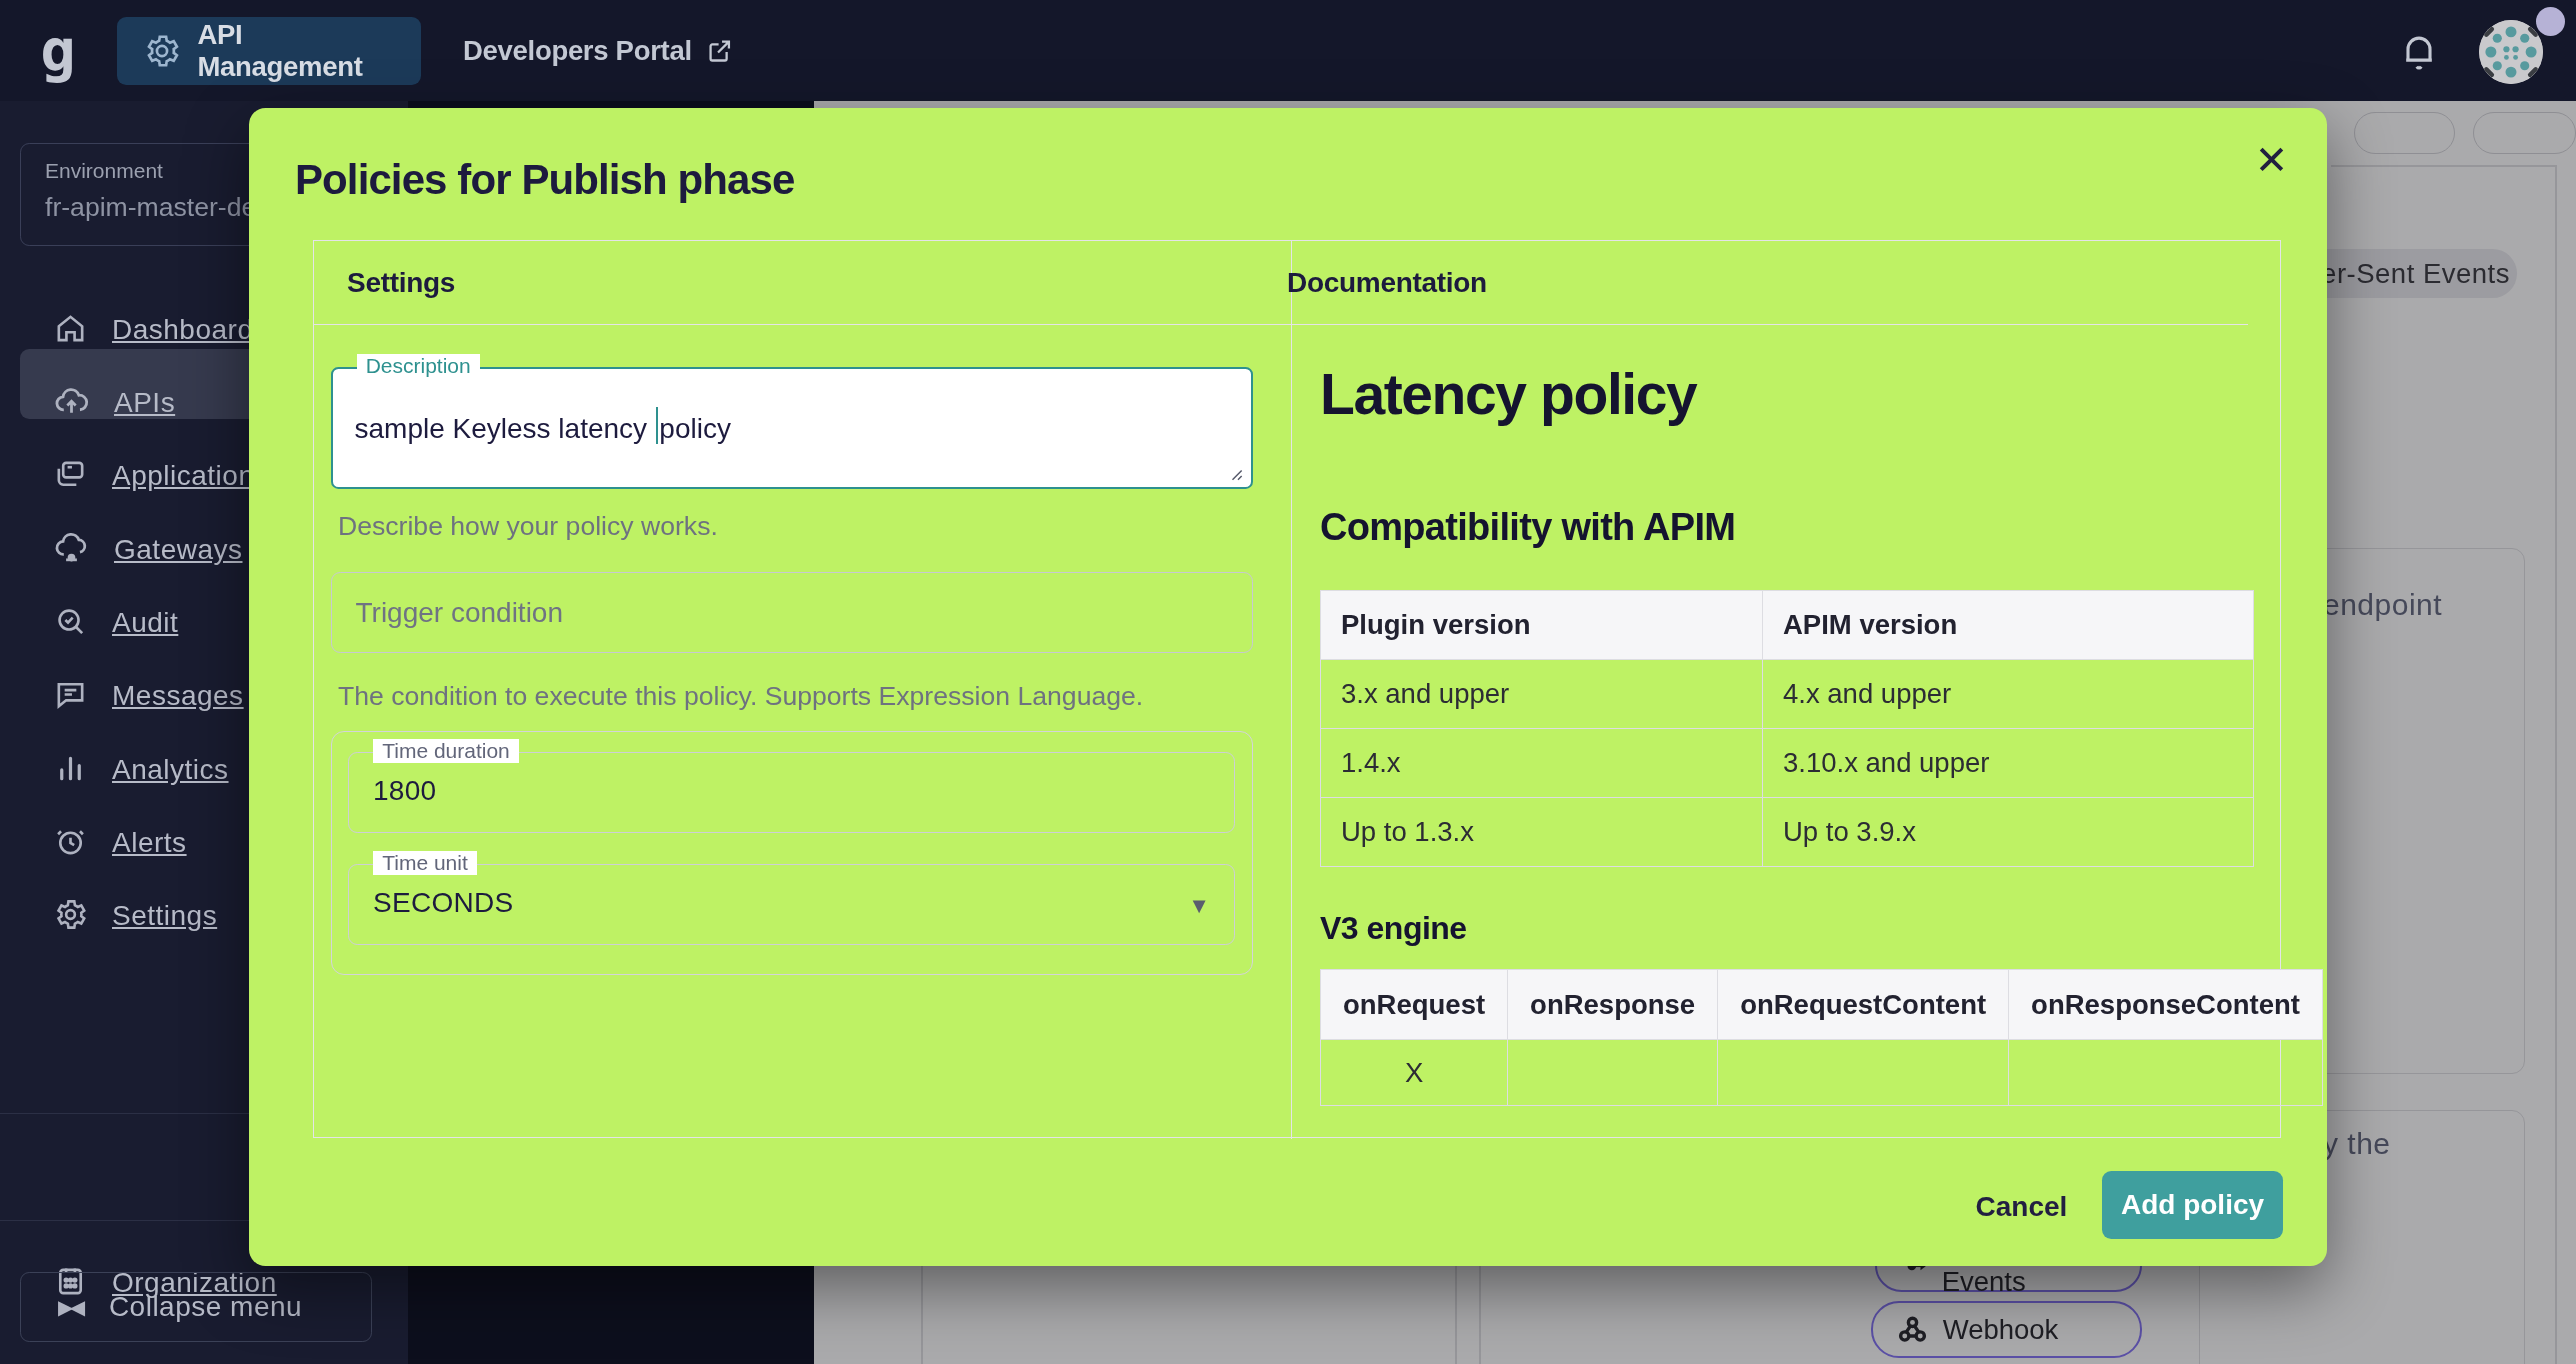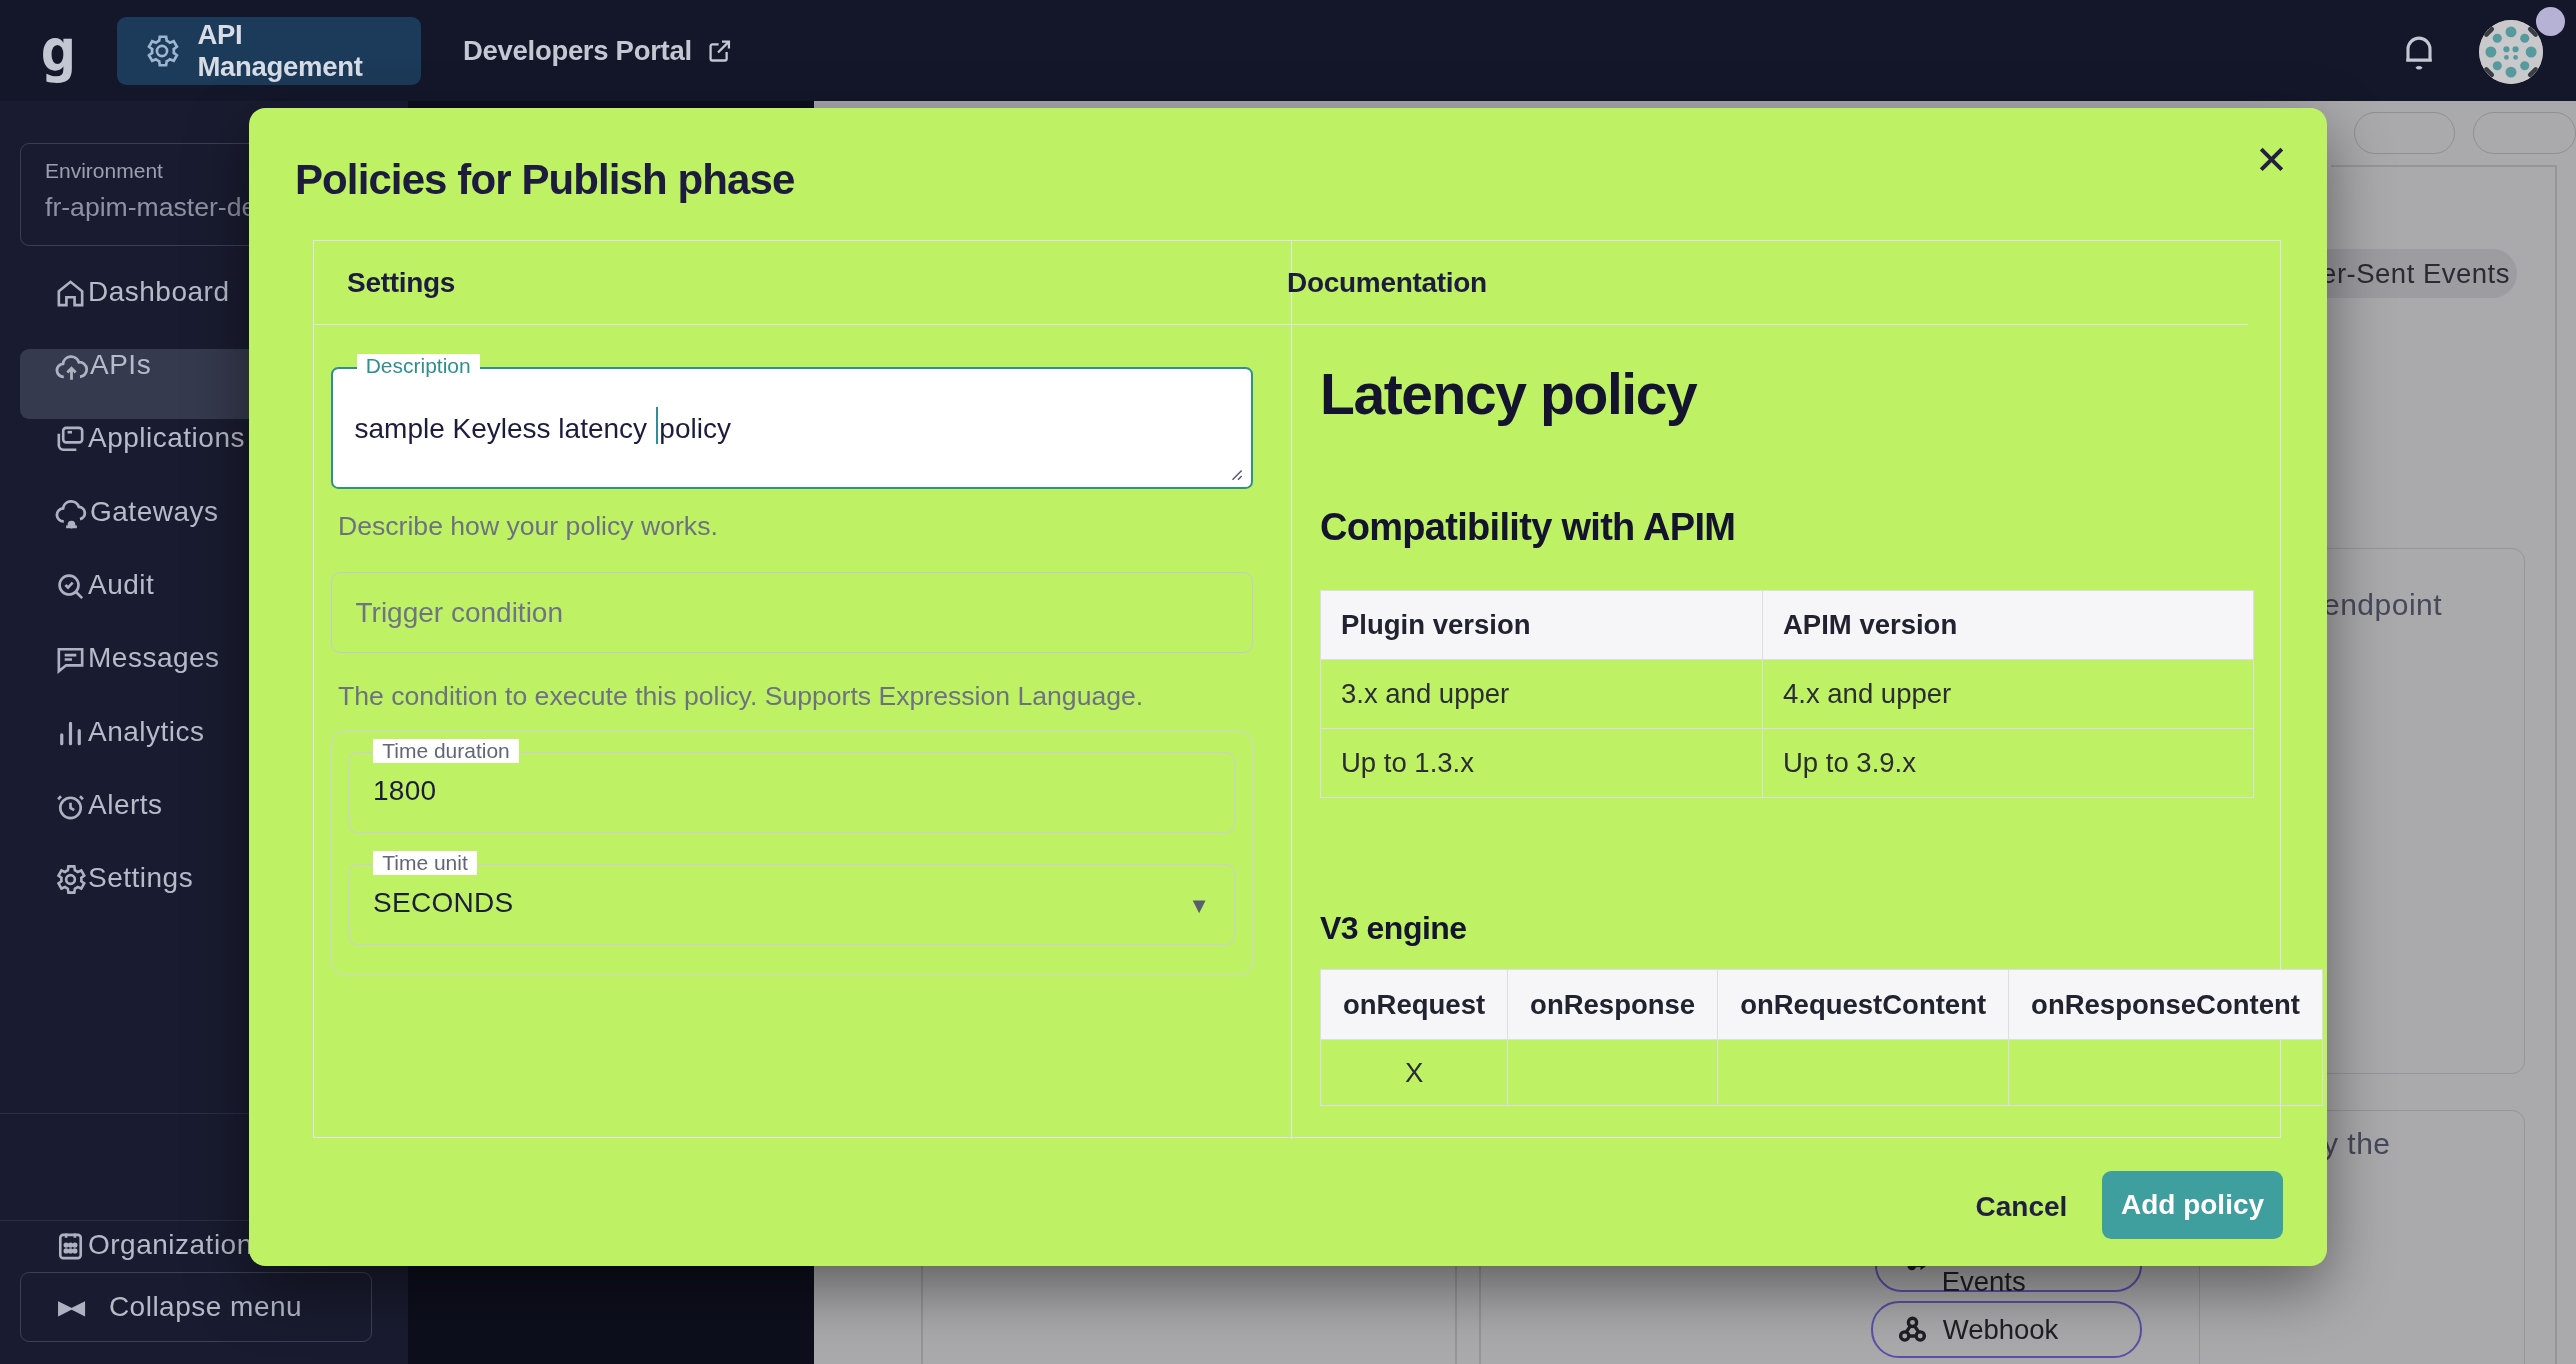--- a/index.html
+++ b/index.html
@@ -22,21 +22,21 @@
   .avatar { left:2479px; top:20px; width:64px; height:64px; border-radius:50%; background:#c9c9cc; overflow:hidden; }
   .avatar-badge { left:2536px; top:7.3px; width:29px; height:29px; border-radius:50%; background:#b6b2d6; }
 
   
   .sidebar { left:0; top:101px; width:408px; height:1264px; background:#191c30; z-index:2; }
   .envbox { left:20px; top:42px; width:368px; height:103px; border:1.8px solid #3a3f58; border-radius:9.2px; padding:14.7px 24px; }
   .env-l { font-size:21px; color:#9ba0af; }
   .env-v { font-size:26.6px; color:#8e93a3; margin-top:9.2px; white-space:nowrap; }
   .nav { left:0; top:173px; width:408px; }
   .nav-item { position:absolute; left:20px; width:366px; height:70px; border-radius:9.2px;
-              display:flex; align-items:flex-start; padding-left:33px; color:#b7bbc8; }
+              display:flex; align-items:flex-end; gap:24px; padding-left:33px; color:#b7bbc8;text-decoration:underline; }
   .nav-item.sel { background:#363a4e; }
   .nav-item .lbl { font-size:28px; letter-spacing:0.5px; }
   .nav-item svg { color:#aeb2c0; }
   .sb-div { left:0; width:408px; height:0; border-top:1.8px solid #2b2f45; }
   .collapse-btn { left:20px; top:1171px; width:352px; height:70px; border:1.8px solid #3b4157; border-radius:9.2px;
                   display:flex; align-items:center; gap:27.5px; padding-left:37px; color:#b7bbc8; }
   .collapse-btn .glyph { font-size:20px; letter-spacing:-3.7px; color:#aeb2c0; }
   .collapse-btn .lbl { font-size:28px; letter-spacing:0.5px; }
 
   
@@ -365,20 +365,24 @@
           <tbody>
               <tr>
             <th>Plugin version</th>
             <th>APIM version</th>
           </tr>
           <tr>
             <td>3.x and upper</td>
             <td>4.x and upper</td>
           </tr>
           <tr>
+            <td>1.4.x</td>
+            <td>3.10.x and upper</td>
+          </tr>
+          <tr>
             <td>Up to 1.3.x</td>
             <td>Up to 3.9.x</td>
           </tr>
         </tbody>
           </table>
 
         <div class="doc-h3">V3 engine</div>
 
         <table class="doc v3">
           <tbody>

